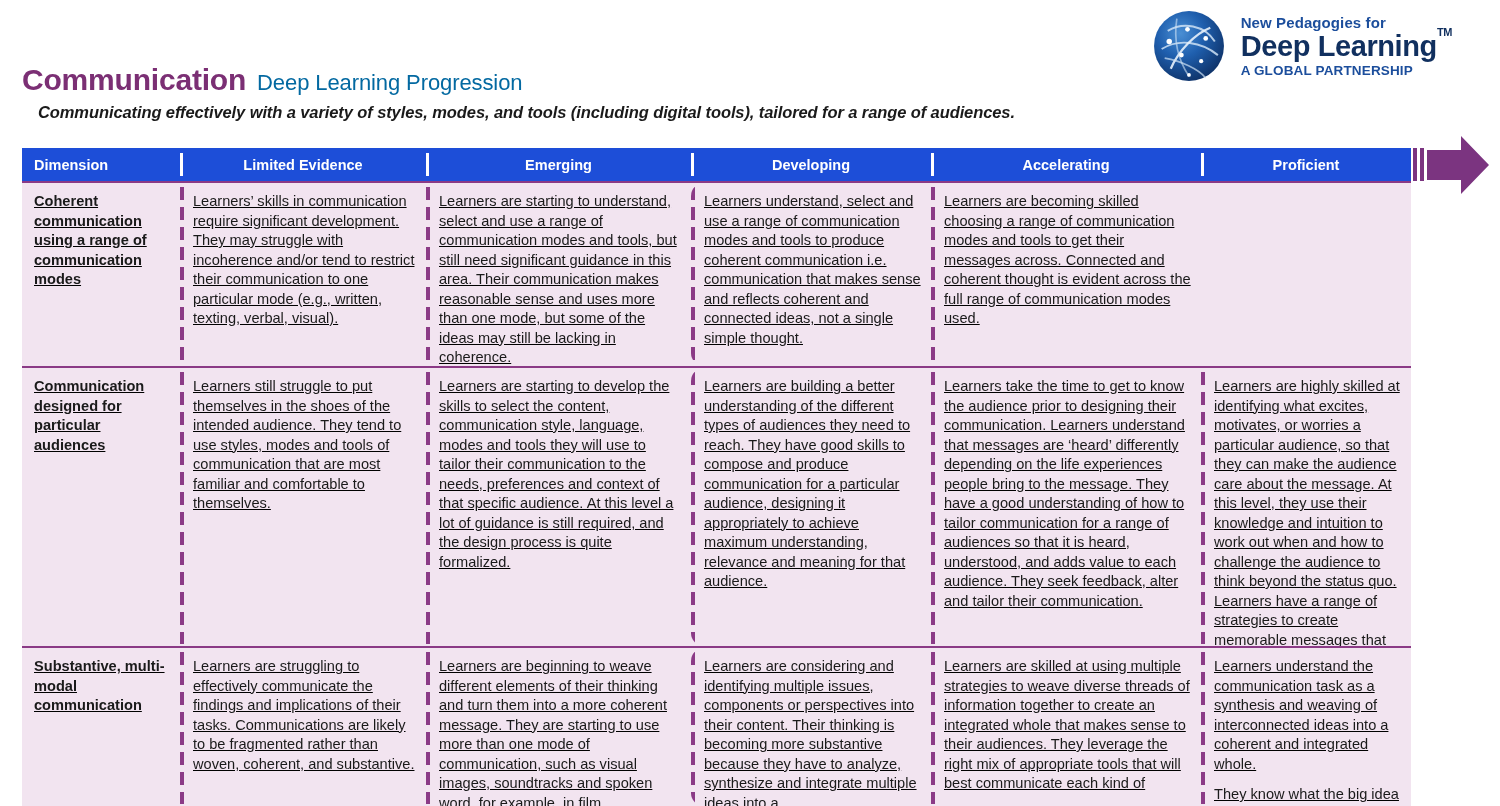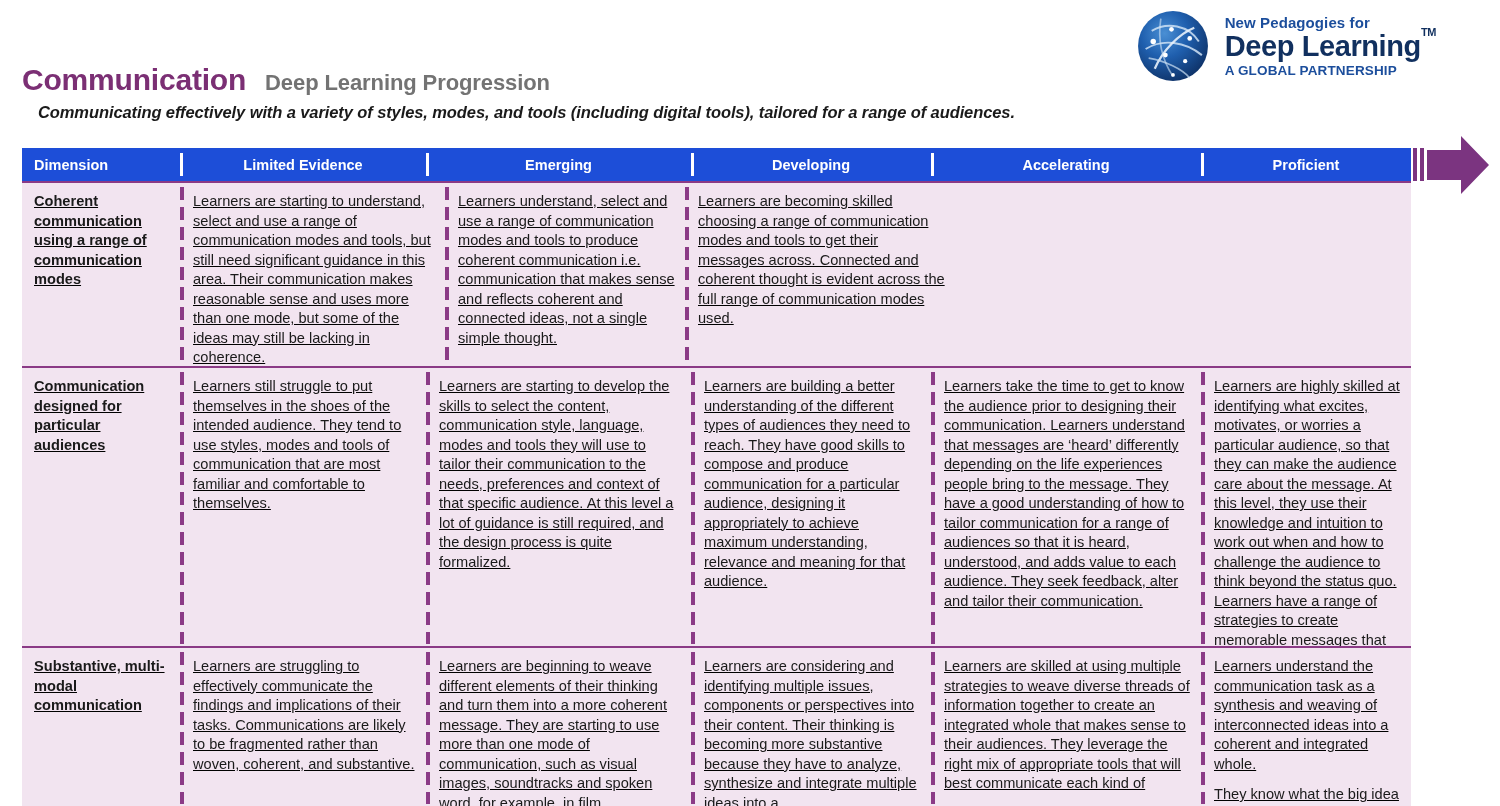--- a/index.html
+++ b/index.html
@@ -14,21 +14,21 @@
   
   .page {
     position: relative;
     width: 1500px; height: 806px;
     background: #ffffff;
   }
 
   
   .logo-block {
     position: absolute;
-    top: 8px; right: 64px;
+    top: 8px; right: 48px;
     display: flex;
     align-items: center;
     gap: 14px;
   }
   .logo-globe {
     width: 76px; height: 76px;
     flex: 0 0 76px;
   }
   .logo-words { line-height: 1; }
   .logo-l1 {
@@ -52,22 +52,22 @@
   .title-row {
     position: absolute;
     left: 22px; top: 63px;
     white-space: nowrap;
   }
   .title-main {
     font-size: 30px; font-weight: 700; color: #7b2f74;
     letter-spacing: -.2px;
   }
   .title-sub {
-    font-size: 22px; font-weight: 700; color: #737373;
-    letter-spacing: -.1px; margin-left: 19px;
+    font-size: 22px; font-weight: 400; color: #0369a1;
+    letter-spacing: -.1px; margin-left: 11px;
   }
   .subtitle {
     position: absolute;
     left: 38px; top: 103px;
     font-size: 16.5px;
     font-style: italic;
     font-weight: 700;
     color: #1a1a1a;
     letter-spacing: -.1px;
     white-space: nowrap;
@@ -159,21 +159,21 @@
       rgba(255,255,255,0) 13px, rgba(255,255,255,0) 20px
     );
   }
   .cell p { margin: 0 0 11px 0; }
   .cell p:last-child { margin-bottom: 0; }
 
   
   .c0 { width: 158px; flex: 0 0 158px; }
   .c1 { width: 246px; flex: 0 0 246px; }
   .c2 { width: 265px; flex: 0 0 265px; }
-  .c3 { width: 240px; flex: 0 0 240px; }
+  .c3 { width: 240px; flex: 0 0 240px; border-radius: 13px; }
   .c4 { width: 270px; flex: 0 0 270px; }
   .c5 { width: 210px; flex: 1 1 auto; }
 
   .top-line {
     width: 1389px;
     height: 2px;
     background: #8b3a86;
   }
 </style>
 </head>
@@ -231,20 +231,21 @@
       </div>
       <svg class="hdr-arrow" viewBox="0 0 62 58">
         <path d="M0 14 L34 14 L34 0 L62 29 L34 58 L34 44 L0 44 Z" fill="#7b3480"></path>
       </svg>
     </div>
 
     <div class="top-line"></div>
 
     <div class="row r1">
       <div class="cell dim c0">Coherent communication using a range of communication modes</div>
+      <div class="cell lvl c1">Learners’ skills in communication require significant development. They may struggle with incoherence and/or tend to restrict their communication to one particular mode (e.g., written, texting, verbal, visual).</div>
       <div class="cell lvl c2">Learners are starting to understand, select and use a range of communication modes and tools, but still need significant guidance in this area. Their communication makes reasonable sense and uses more than one mode, but some of the ideas may still be lacking in coherence.</div>
       <div class="cell lvl c3">Learners understand, select and use a range of communication modes and tools to produce coherent communication i.e. communication that makes sense and reflects coherent and connected ideas, not a single simple thought.</div>
       <div class="cell lvl c4">Learners are becoming skilled choosing a range of communication modes and tools to get their messages across. Connected and coherent thought is evident across the full range of communication modes used.</div>
     </div>
 
     <div class="row r2">
       <div class="cell dim c0">Communication designed for particular audiences</div>
       <div class="cell lvl c1">Learners still struggle to put themselves in the shoes of the intended audience. They tend to use styles, modes and tools of communication that are most familiar and comfortable to themselves.</div>
       <div class="cell lvl c2">Learners are starting to develop the skills to select the content, communication style, language, modes and tools they will use to tailor their communication to the needs, preferences and context of that specific audience. At this level a lot of guidance is still required, and the design process is quite formalized.</div>
       <div class="cell lvl c3">Learners are building a better understanding of the different types of audiences they need to reach. They have good skills to compose and produce communication for a particular audience, designing it appropriately to achieve maximum understanding, relevance and meaning for that audience.</div>

